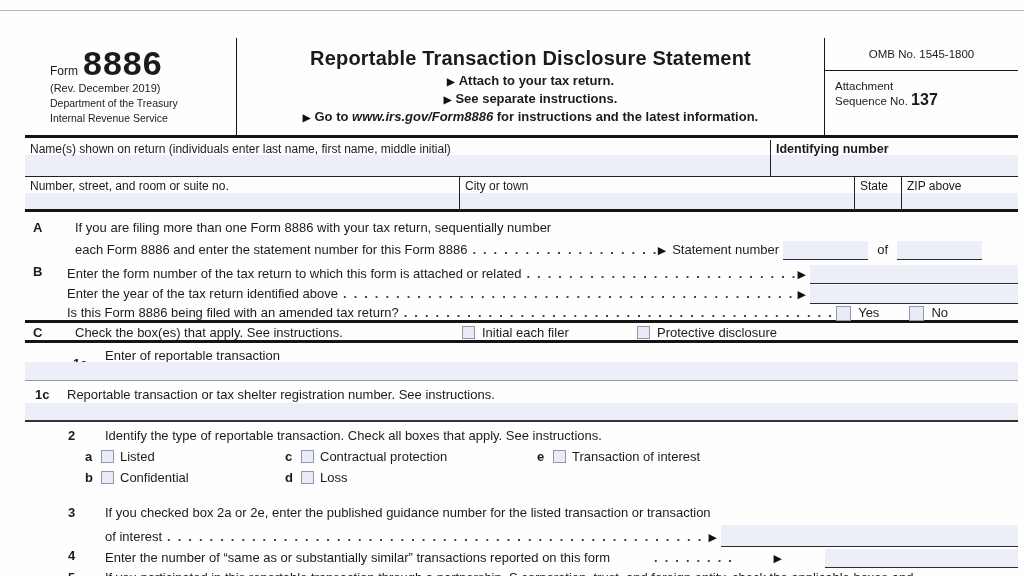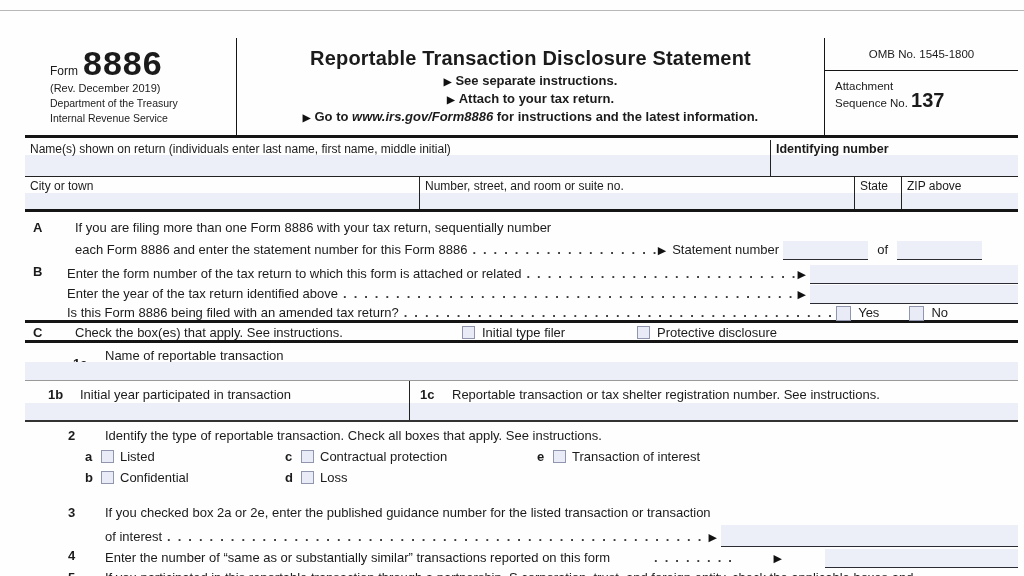--- a/index.html
+++ b/index.html
@@ -20,21 +20,21 @@
   .h-rev { font-size:11px; margin-top:4px; }
   .h-agency { font-size:10.5px; line-height:12px; margin-top:3px; }
   .h-center { flex:1; border-left:1.5px solid #151515; border-right:1.5px solid #151515; text-align:center; padding-top:9px; }
   .h-title { font-size:20px; font-weight:bold; letter-spacing:0.2px; }
   .h-bullet { font-size:13px; font-weight:bold; margin-top:3px; }
   .h-bullet .arrow { font-size:10px; margin-right:4px; }
   .url-italic { font-style:italic; }
   .h-right { width:193px; box-sizing:border-box; font-size:11.5px; }
   .omb-cell { height:32px; line-height:32px; text-align:center; border-bottom:1.5px solid #151515; }
   .attach-cell { padding:8px 0 0 10px; line-height:14px; }
-  .seq-num { font-size:20px; font-weight:bold; }
+  .seq-num { font-size:16px; font-weight:bold; }
 
   
   .row-name { top:140px; height:37px; border-bottom:1.5px solid #222; display:flex; }
   .cell { position:relative; box-sizing:border-box; }
   .cell-label { position:relative; z-index:1; font-size:12px; padding:2px 0 0 5px; }
   .cell-label.bold { font-weight:bold; font-size:12.5px; }
   .strip { position:absolute; left:0; right:0; background:#eceef8; }
   .cell-name { flex:1; border-right:1.5px solid #222; }
   .cell-id { width:247px; }
   .row-address { top:177px; height:35px; border-bottom:3px solid #151515; display:flex; }
@@ -134,24 +134,24 @@
           <span class="form-word">Form</span>
           <span class="form-num">8886</span>
         </div>
         <div class="h-rev">(Rev. December 2019)</div>
         <div class="h-agency">Department of the Treasury</div>
         <div class="h-agency">Internal Revenue Service</div>
       </div>
       <div class="h-center">
         <div class="h-title">Reportable Transaction Disclosure Statement</div>
         <div class="h-bullet">
+          <span class="arrow">▶</span><span>Attach to your tax return.</span>
+        </div>
+        <div class="h-bullet">
           <span class="arrow">▶</span><span>See separate instructions.</span>
-        </div>
-        <div class="h-bullet">
-          <span class="arrow">▶</span><span>Attach to your tax return.</span>
         </div>
         <div class="h-bullet">
           <span class="arrow">▶</span><span>Go to </span><span class="url-italic">www.irs.gov/Form8886</span><span> for instructions and the latest information.</span>
         </div>
       </div>
       <div class="h-right">
         <div class="omb-cell">OMB No. 1545-1800</div>
         <div class="attach-cell">
           <div>Attachment</div>
           <div>
@@ -166,26 +166,26 @@
         <div class="cell-label">Name(s) shown on return (individuals enter last name, first name, middle initial)</div>
         <div class="strip" style="bottom:0; height:21px;"></div>
       </div>
       <div class="cell cell-id">
         <div class="cell-label bold">Identifying number</div>
         <div class="strip" style="bottom:0; height:21px;"></div>
       </div>
     </div>
 
     <div class="row row-address">
+      <div class="cell cell-street">
+        <div class="cell-label">Number, street, and room or suite no.</div>
+        <div class="strip" style="bottom:0; height:16px;"></div>
+      </div>
       <div class="cell cell-city">
         <div class="cell-label">City or town</div>
-        <div class="strip" style="bottom:0; height:16px;"></div>
-      </div>
-      <div class="cell cell-street">
-        <div class="cell-label">Number, street, and room or suite no.</div>
         <div class="strip" style="bottom:0; height:16px;"></div>
       </div>
       <div class="cell cell-state">
         <div class="cell-label">State</div>
         <div class="strip" style="bottom:0; height:16px;"></div>
       </div>
       <div class="cell cell-zip">
         <div class="cell-label">ZIP above</div>
         <div class="strip" style="bottom:0; height:16px;"></div>
       </div>
@@ -230,37 +230,32 @@
           <span class="checkbox cb-lg"></span>
           <span class="lbl">No</span>
         </span>
       </div>
     </div>
 
     <div class="row row-c">
       <span class="sec-letter" style="top:1px;">C</span>
       <div class="c-text body-text">Check the box(es) that apply. See instructions.</div>
       <span class="checkbox c-cb1"></span>
-      <span class="c-lb1 body-text">Initial type filer</span>
+      <span class="c-lb1 body-text">Initial each filer</span>
       <span class="checkbox c-cb2"></span>
       <span class="c-lb2 body-text">Protective disclosure</span>
     </div>
 
     <div class="row row-1a">
       <span class="ln-num num-label">1a</span>
-      <span class="ln-label body-text">Name of reportable transaction</span>
+      <span class="ln-label body-text">Enter of reportable transaction</span>
       <div class="strip" style="bottom:0; height:18px;"></div>
     </div>
 
     <div class="row row-1bc">
-      <div class="cell cell-1b">
-        <span class="inline-num">1b</span>
-        <span class="inline-lb">Initial year participated in transaction</span>
-        <div class="strip" style="bottom:0; height:17px;"></div>
-      </div>
       <div class="cell cell-1c">
         <span class="inline-num">1c</span>
         <span class="inline-lb">Reportable transaction or tax shelter registration number. See instructions.</span>
         <div class="strip" style="bottom:0; height:17px;"></div>
       </div>
     </div>
 
     <div class="row row-2">
       <span class="n2 num-label">2</span>
       <span class="t2 body-text">Identify the type of reportable transaction. Check all boxes that apply. See instructions.</span>

